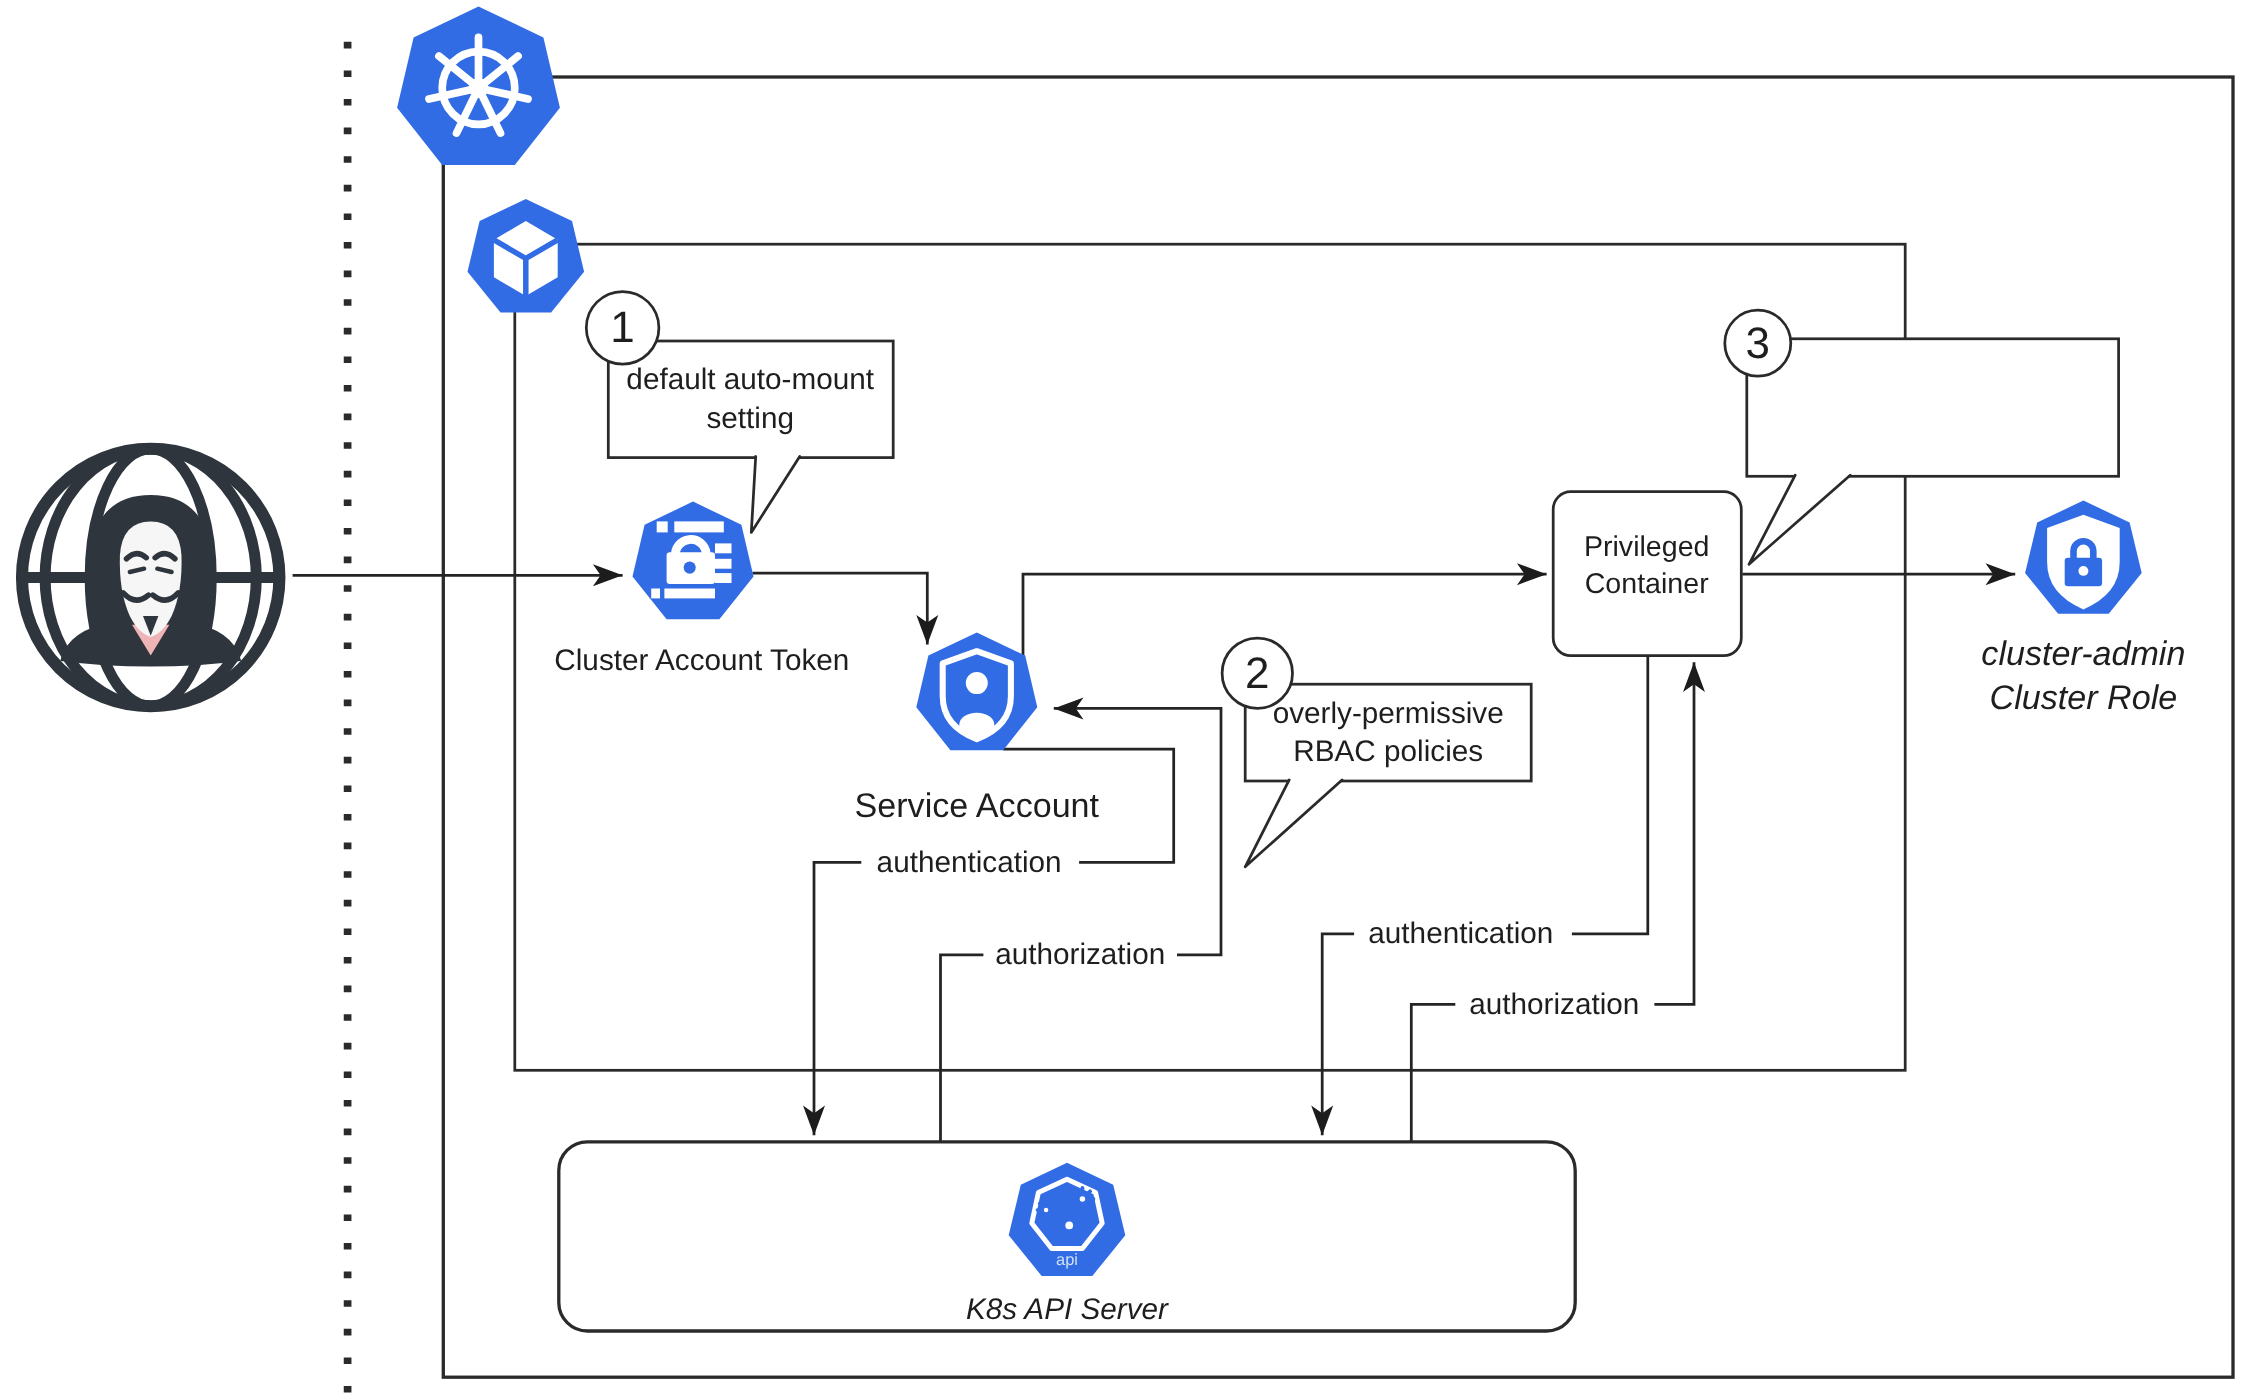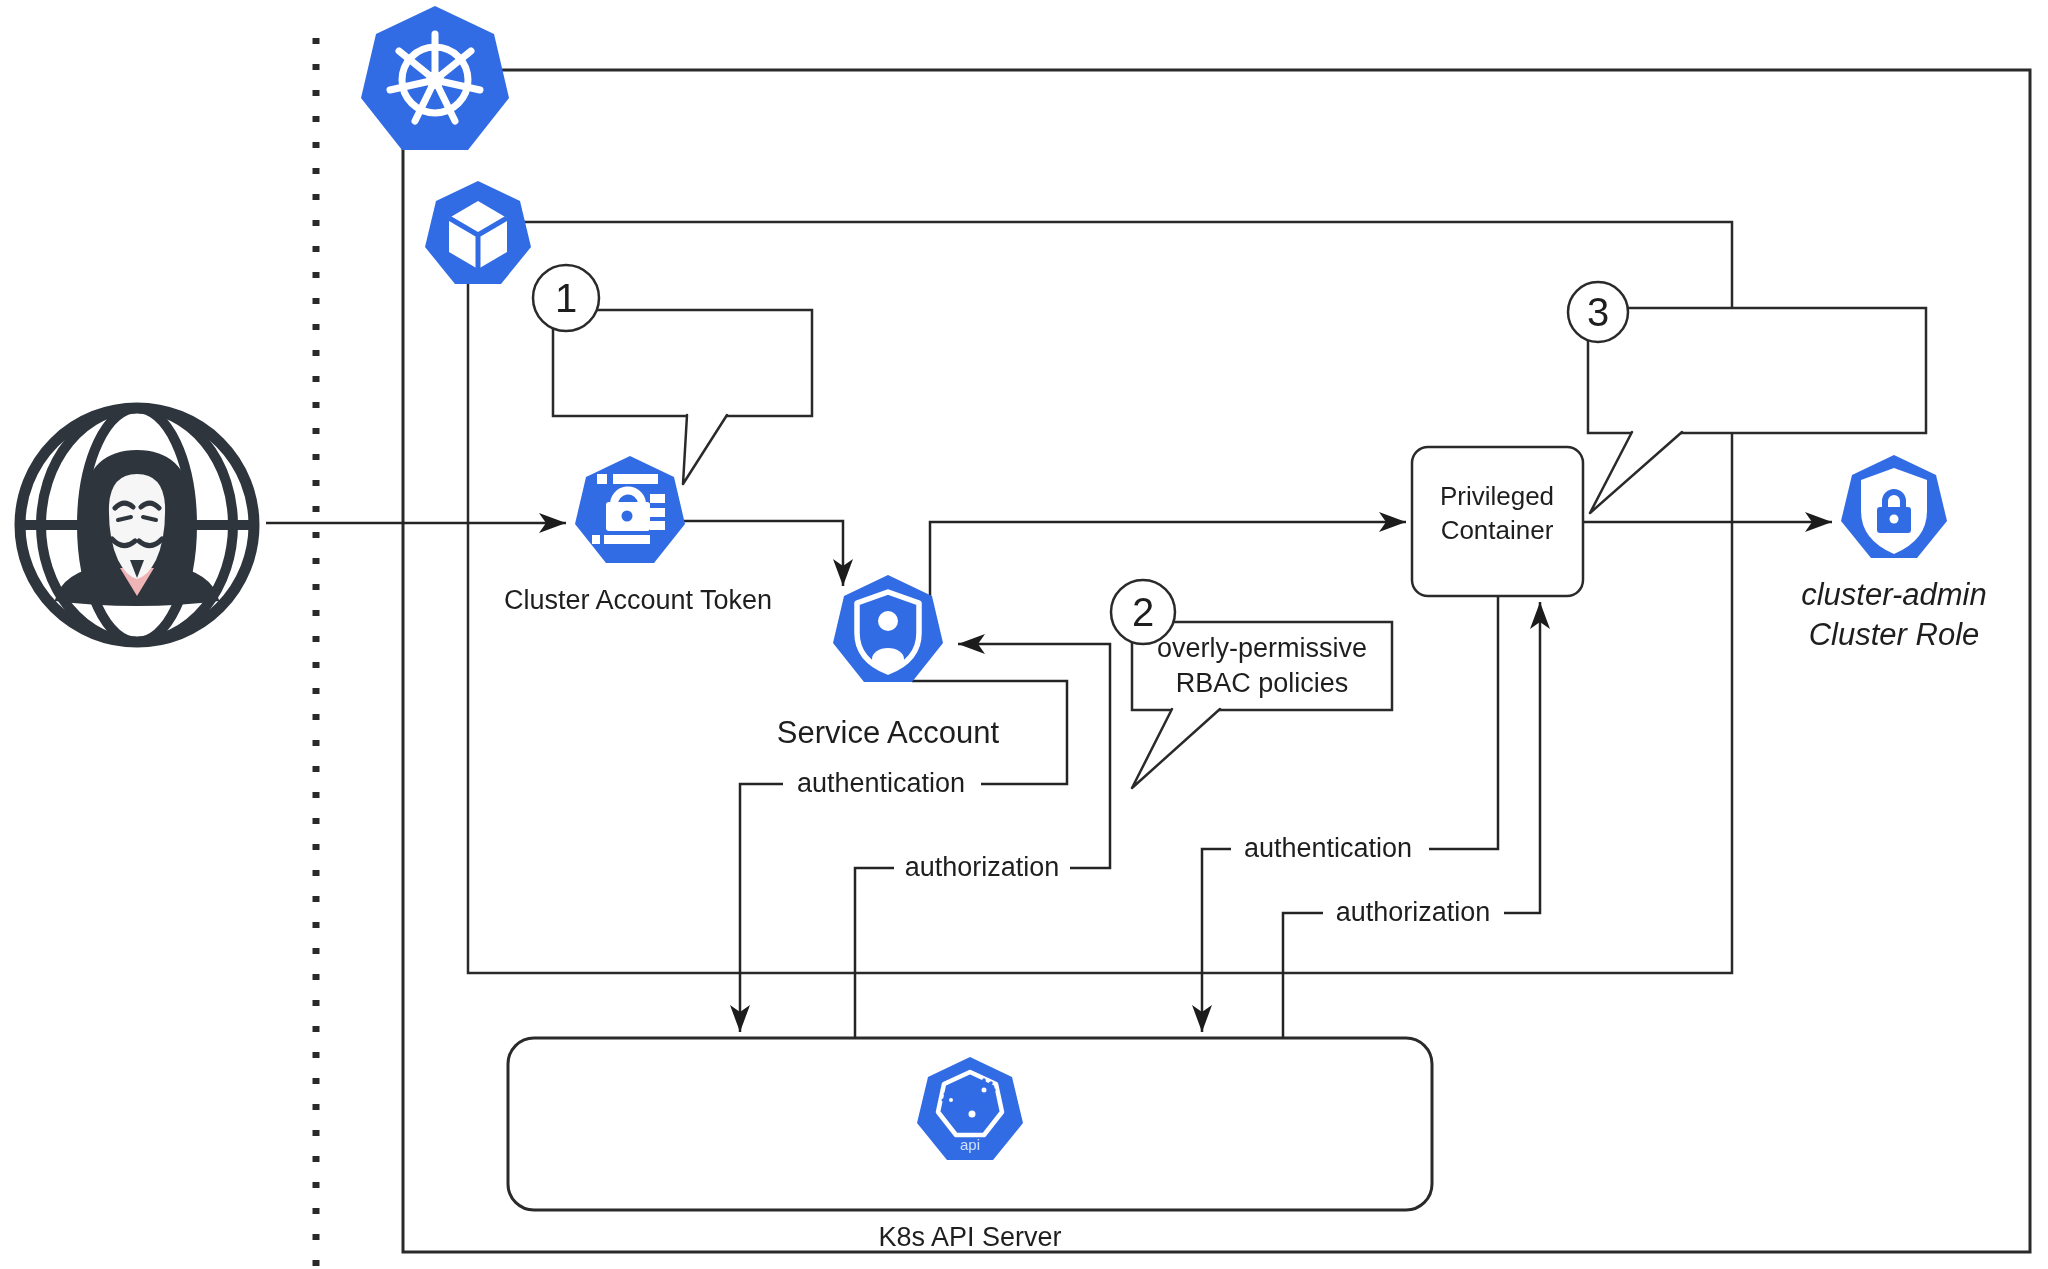--- a/index.html
+++ b/index.html
@@ -184,26 +184,27 @@
       <path d="M139,541 Q151,551 162,539" stroke-width="5"></path>
     </g>
     <polygon points="130,560 144,560 137,578" fill="#2e353d"></polygon>
   </g>
 </svg>
 
 <div class="lbl f27" style="left:638px;top:601px;">Cluster Account Token</div>
 <div class="lbl f31" style="left:888px;top:717px;margin-top:16px;">Service Account</div>
 <div class="lbl f26 wrap" style="left:1497px;top:501px;width:150px;">Privileged Container</div>
 <div class="lbl f31 wrap" style="left:1894px;top:615px;width:240px;font-style:italic;">cluster-admin Cluster Role</div>
-<div class="lbl f27" style="left:970px;top:1238px;">K8s API Server</div>
+<div class="lbl f27" style="left:970px;top:1191px;font-style:italic;">K8s API Server</div>
 
 <div class="lbl f29" style="left:881px;top:784px;">authentication</div>
 <div class="lbl f29" style="left:982px;top:868px;">authorization</div>
 <div class="lbl f29" style="left:1328px;top:849px;">authentication</div>
 <div class="lbl f29" style="left:1413px;top:913px;">authorization</div>
 
+<div class="lbl f27 wrap" style="left:682px;top:363px;width:240px;">default auto-mount setting</div>
 <div class="lbl f27 wrap" style="left:1262px;top:666px;width:250px;">overly-permissive RBAC policies</div>
 
 <div class="lbl num" style="left:566px;top:298px;">1</div>
 <div class="lbl num" style="left:1143px;top:612px;">2</div>
 <div class="lbl num" style="left:1598px;top:312px;">3</div>
 
 </div>
 
 </body></html>

